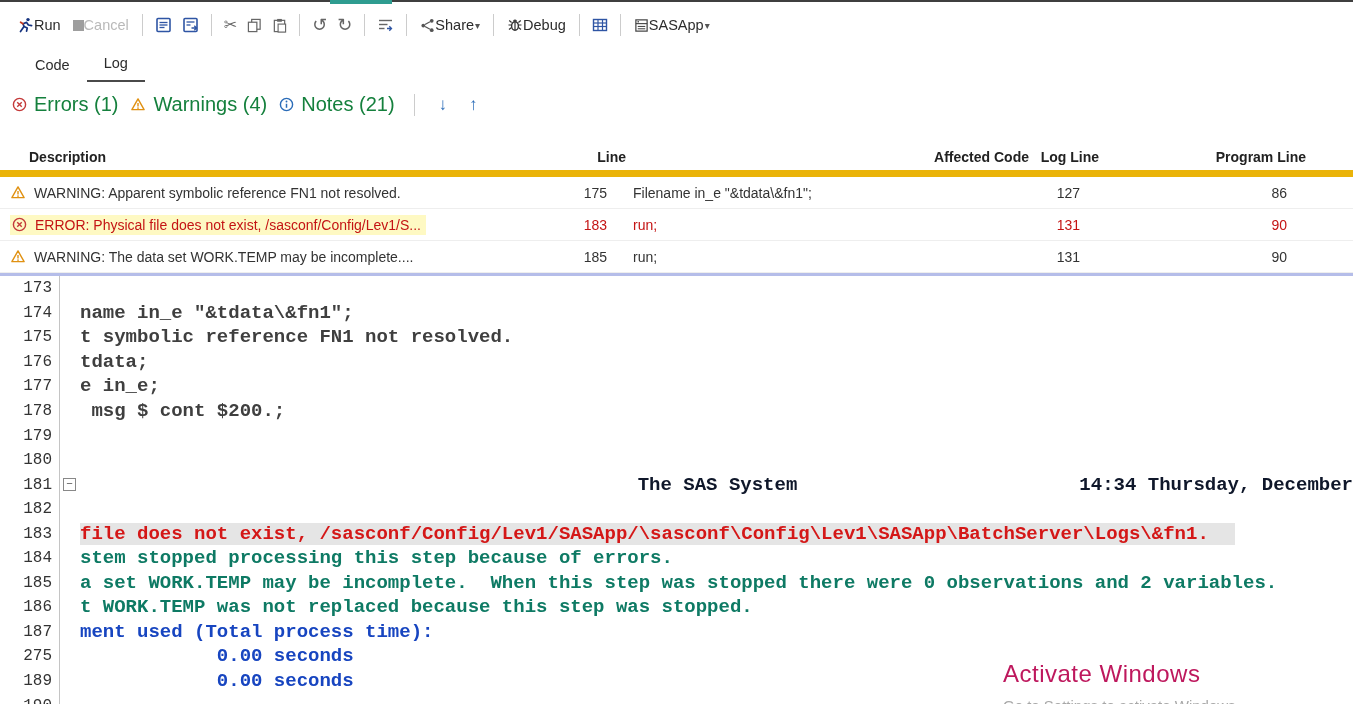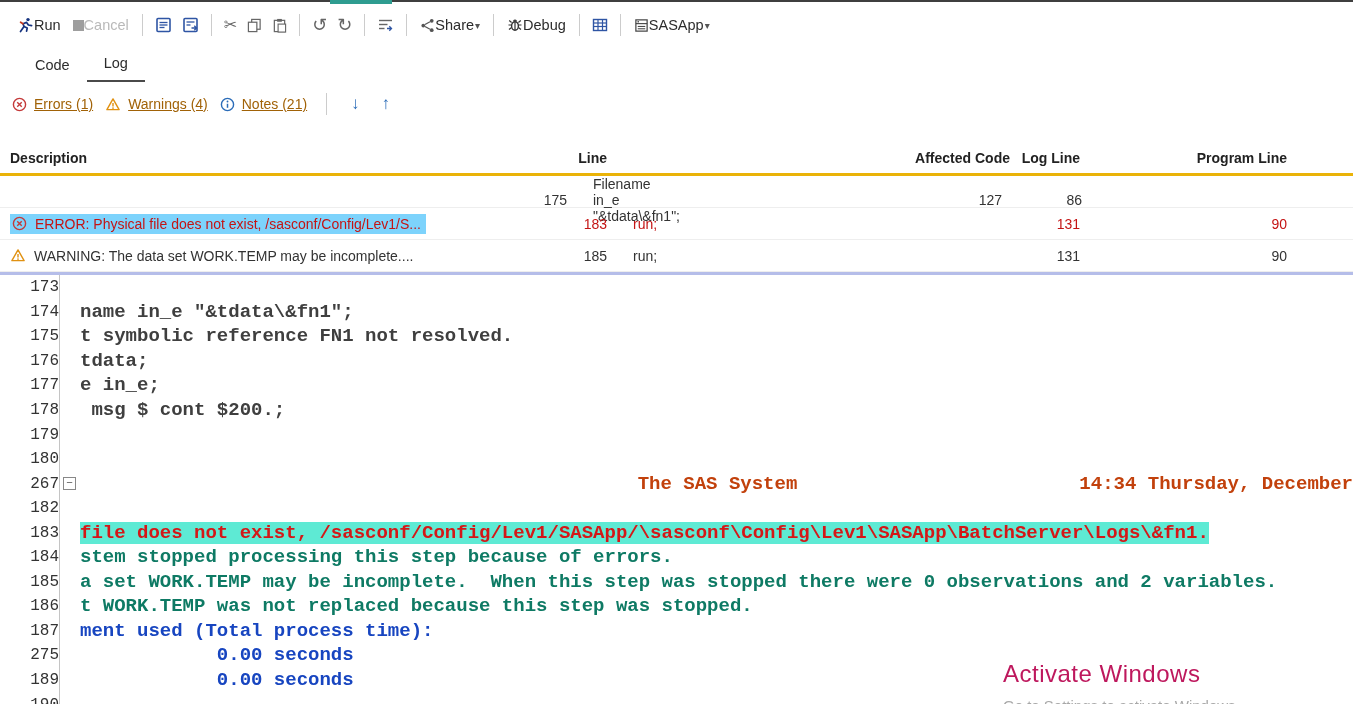--- a/index.html
+++ b/index.html
@@ -25,54 +25,54 @@
   .glyph { font-size:16px; color:#666; line-height:1; }
   .cancel-sq { width:11px; height:11px; background:#9e9e9e; display:inline-block; }
 
   
   .tab-bar { display:flex; padding-left:18px; height:36px; align-items:flex-end; }
   .tab { font-size:14.5px; padding:8px 17px 9px; color:#2c2c2c; cursor:pointer; }
   .tab.active { border-bottom:2px solid #4a4a4a; }
 
   
   .filter-bar { display:flex; align-items:center; gap:12px; padding:11px 0 9px 12px; }
-  .filter-item { display:flex; align-items:center; gap:7px; font-size:14px; cursor:pointer; color:#a16207;text-decoration:underline; }
+  .filter-item { display:flex; align-items:center; gap:7px; font-size:20px; cursor:pointer; color:#15803d; }
   .nav-arrow { font-size:17px; font-weight:bold; color:#2b6cb8; padding:0 5px; cursor:pointer; background:none; border:none; font-family:inherit; }
 
   
   .issues-table { margin-top:18px; }
   .t-row { display:grid; grid-template-columns:575px 40px 395px 78px 205px; align-items:center;
            height:32px; border-bottom:1px solid #eeeeee; font-size:14px; }
-  .t-head { font-weight:bold; height:34px; border-bottom:3px solid #eab308; color:#222; }
+  .t-head { font-weight:bold; height:34px; border-bottom:7px solid #eab308; color:#222;padding-left:19px; }
   .cell-desc { display:flex; align-items:center; gap:8px; padding-left:10px; overflow:hidden; white-space:nowrap; }
   .cell-line, .cell-logline { text-align:right; padding-right:8px; }
   .cell-prog { text-align:right; padding-right:6px; }
   .cell-code { padding-left:18px; }
   .t-head .cell-code { text-align:right; padding-left:0; }
   .row-error { color:#c41414; }
-  .desc-hl { background:#7dd3fc; display:inline-flex; align-items:center; gap:8px; padding:2px 5px 2px 2px; }
+  .desc-hl { background:#fef9c3; display:inline-flex; align-items:center; gap:8px; padding:2px 5px 2px 2px; }
   .svg-ic { flex:none; display:inline-flex; }
 
   
   .splitter { height:3px; background:#b5bde9; cursor:row-resize; }
 
   
   .log-pane { height:432px; overflow:hidden; }
   .log-line { display:flex; height:24.55px; align-items:center; }
-  .ln { width:60px; flex:none; text-align:right; border-right:1px solid #c4c4c4;
+  .ln { width:60px; flex:none; text-align:right; padding-right:7px; border-right:1px solid #c4c4c4;
         font-family:"Liberation Mono", monospace; font-size:16px; color:#333;
         height:100%; display:flex; align-items:center; justify-content:flex-end; }
   .lt { font-family:"Liberation Mono", monospace; font-size:19px; font-weight:bold;
         white-space:pre; margin-left:20px; }
   .c-code { color:#3f3f3f; }
   .c-warn { color:#0e7a64; }
   .c-note { color:#1745c0; }
-  .c-err  { color:#d41717; background:#5eead4; }
+  .c-err  { color:#d41717; background:#e5e5e5; padding-right:26px; }
   .lt-flex { flex:1; display:flex; overflow:hidden; margin-left:6px;
-             font-family:"Liberation Mono", monospace; font-size:19px; font-weight:bold; color:#c2410c; white-space:pre; }
+             font-family:"Liberation Mono", monospace; font-size:19px; font-weight:bold; color:#0f172a; white-space:pre; }
   .spacer { flex:1 1 0; min-width:0; }
   .spacer-r { flex:1 1 0; min-width:0; text-align:right; overflow:hidden; }
   .collapse-box { width:13px; height:13px; flex:none; border:1px solid #888; color:#555;
                   font-size:11px; line-height:11px; text-align:center; margin-left:3px;
                   font-family:"Liberation Mono", monospace; cursor:pointer; }
 
   
   .watermark { position:absolute; left:1003px; top:660px; }
   .wm-title { font-size:24px; color:#be185d; letter-spacing:0.5px; }
   .wm-sub { font-size:15px; color:#a8a8a8; margin-top:9px; }
@@ -272,20 +272,30 @@
 <div class="issues-table">
   <div class="t-row t-head">
     <span class="cell-desc">Description</span>
     <span class="cell-line">Line</span>
     <span class="cell-code">Affected Code</span>
     <span class="cell-logline">Log Line</span>
     <span class="cell-prog">Program Line</span>
   </div>
 
   <div class="t-row">
+    <span class="cell-desc">
+      <span class="svg-ic">
+        <svg viewBox="0 0 16 16" width="16" height="15">
+          <path d="M8 2 L14.5 13.5 H1.5 Z" fill="none" stroke="#e09112" stroke-width="1.5" stroke-linejoin="round"></path>
+          <line x1="8" y1="6.5" x2="8" y2="10" stroke="#e09112" stroke-width="1.5"></line>
+          <circle cx="8" cy="11.8" r="0.9" fill="#e09112"></circle>
+        </svg>
+      </span>
+      <span>WARNING: Apparent symbolic reference FN1 not resolved.</span>
+    </span>
     <span class="cell-line">175</span>
     <span class="cell-code">Filename in_e "&amp;tdata\&amp;fn1";</span>
     <span class="cell-logline">127</span>
     <span class="cell-prog">86</span>
   </div>
 
   <div class="t-row row-error">
     <span class="cell-desc">
       <span class="desc-hl">
         <span class="svg-ic">
@@ -351,21 +361,21 @@
   <div class="log-line">
     <span class="ln">179</span>
     <span class="lt c-code"></span>
   </div>
   <div class="log-line">
     <span class="ln">180</span>
     <span class="lt c-code"></span>
   </div>
 
   <div class="log-line">
-    <span class="ln">267</span>
+    <span class="ln">181</span>
     <span class="collapse-box">−</span>
     <span class="lt-flex">
       <span class="spacer"></span>
       <span>The SAS System</span>
       <span class="spacer-r">14:34 Thursday, December</span>
     </span>
   </div>
 
   <div class="log-line">
     <span class="ln">182</span>

